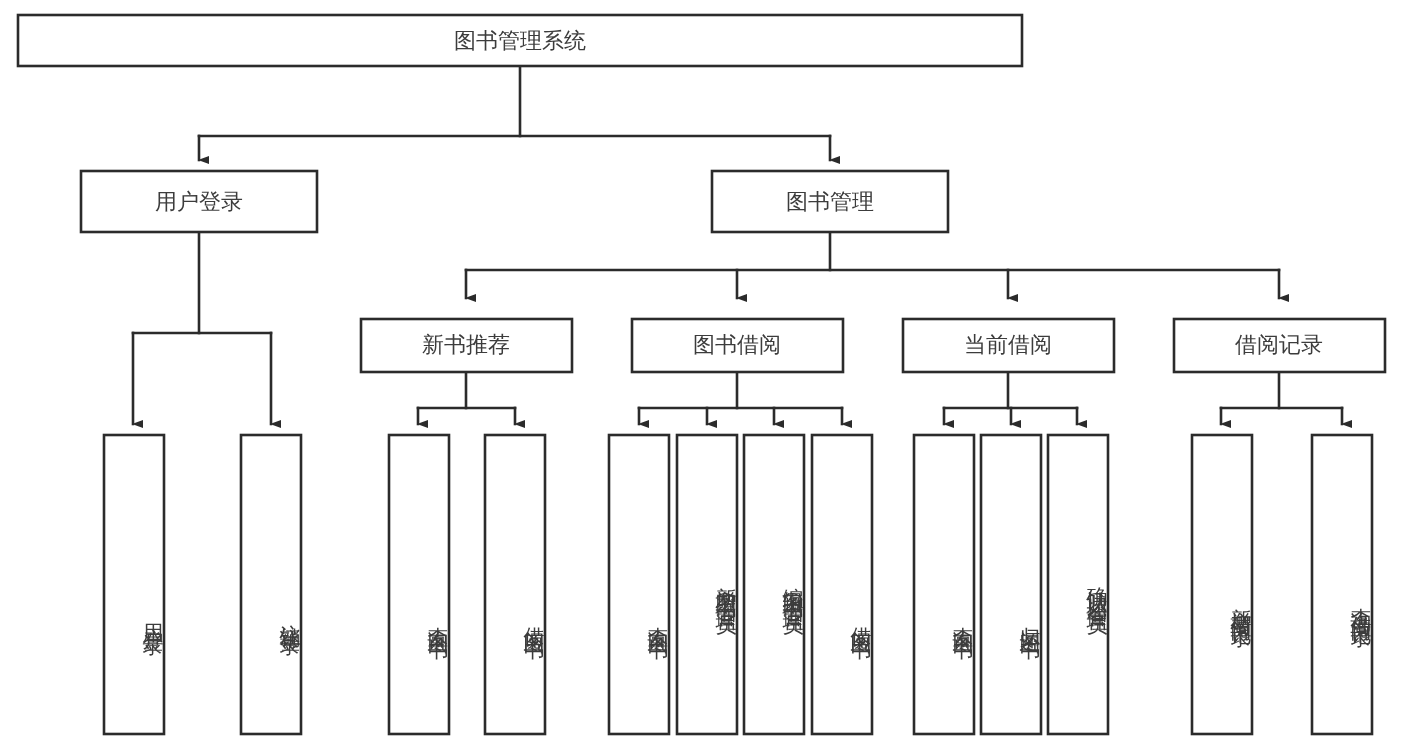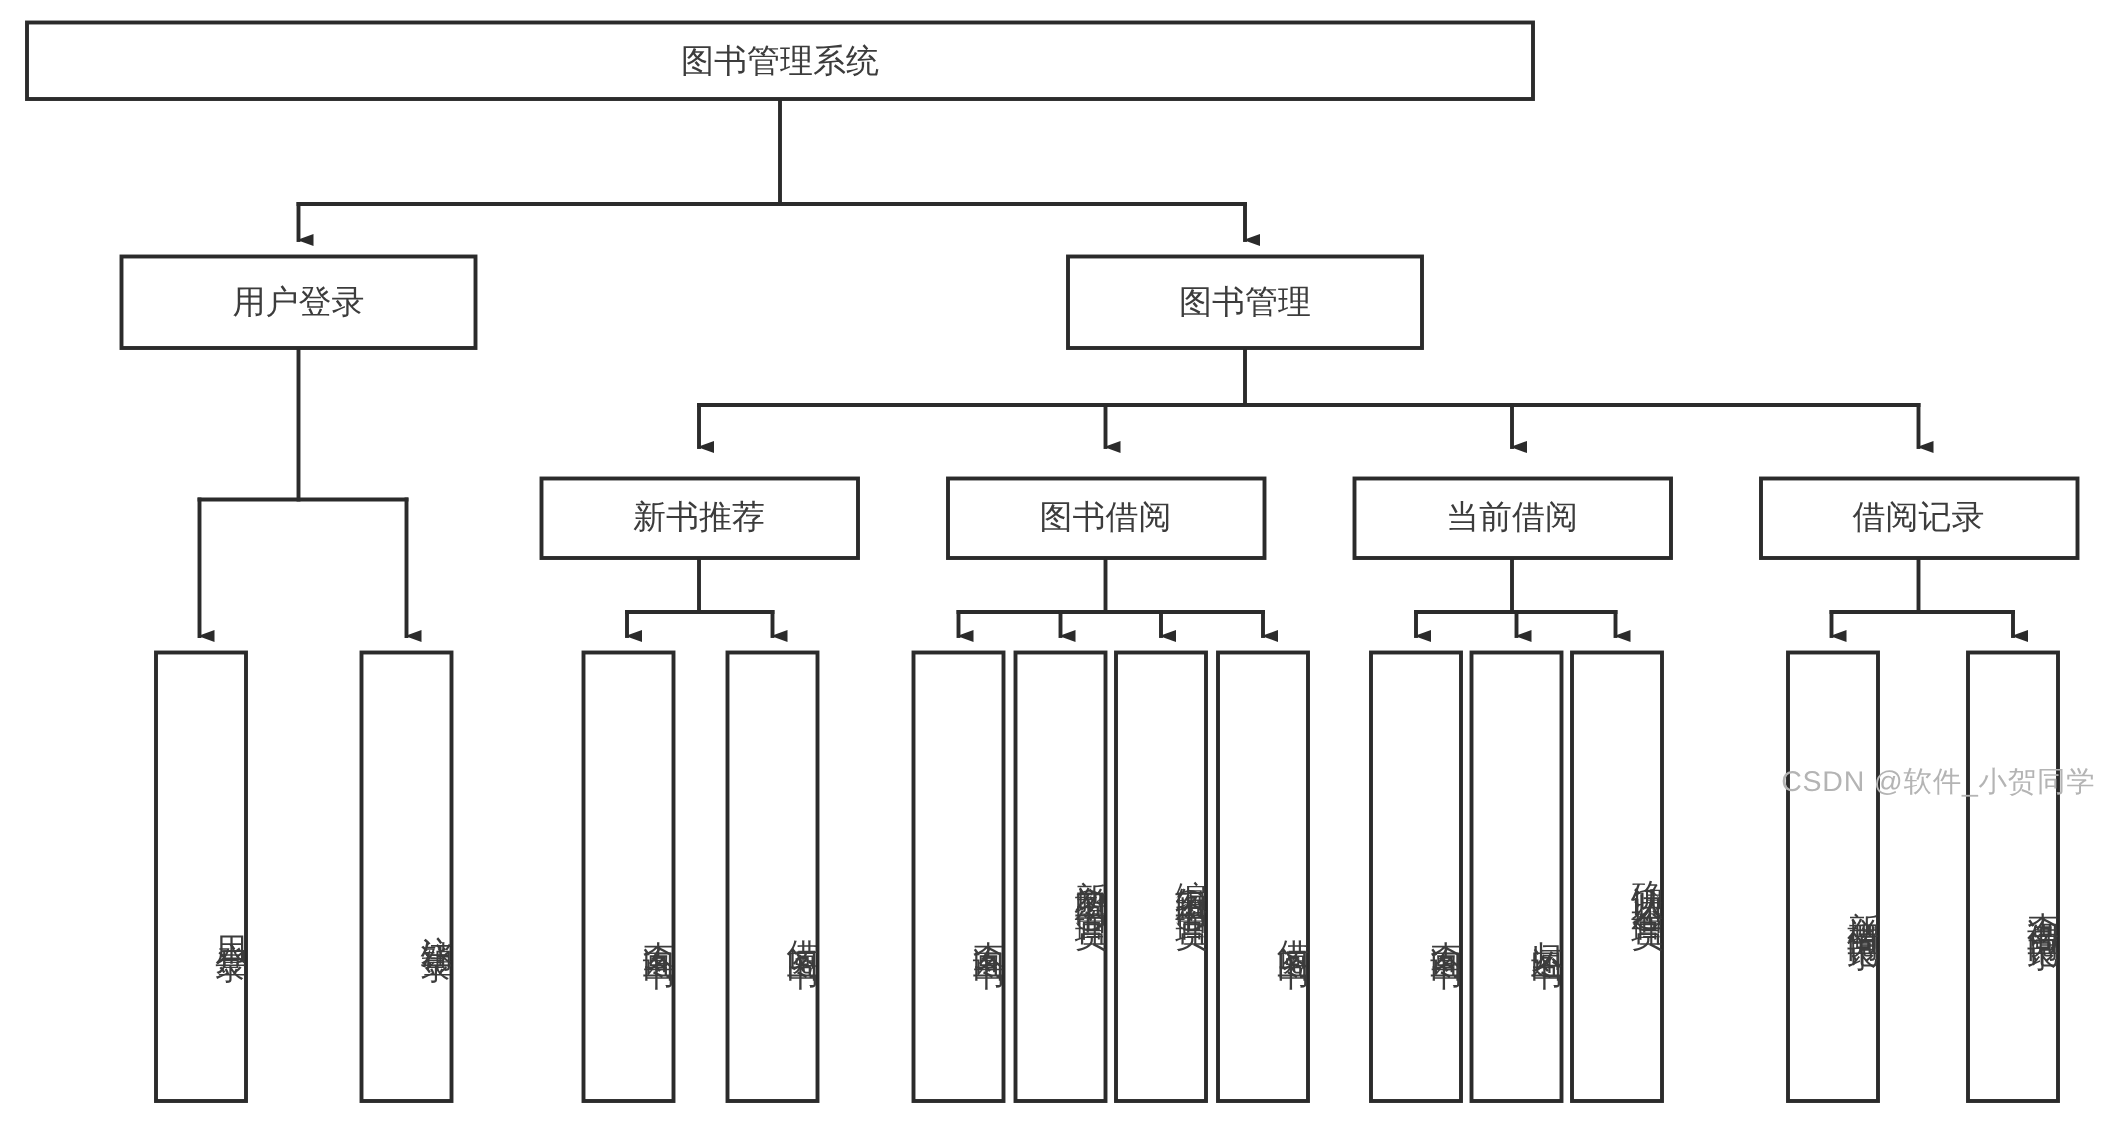--- a/index.html
+++ b/index.html
@@ -200,15 +200,14 @@
   <div class="vlabel" style="left:744px; top:443px; width:60px; height:290px;">编辑图书（管理员）</div>
   <div class="vlabel" style="left:812px; top:503px; width:60px; height:230px;">借阅图书</div>
 
   <div class="vlabel" style="left:914px; top:503px; width:60px; height:230px;">查询图书</div>
   <div class="vlabel" style="left:981px; top:503px; width:60px; height:230px;">归还图书</div>
   <div class="vlabel" style="left:1048px; top:443px; width:60px; height:290px;">确认归还（管理员）</div>
 
   <div class="vlabel" style="left:1192px; top:473px; width:60px; height:260px;">新增借阅记录</div>
   <div class="vlabel" style="left:1312px; top:473px; width:60px; height:260px;">查询借阅记录</div>
 
-  <div class="watermark">CSDN @软件_小贺同学</div>
 
 </div>
 
 </body></html>

